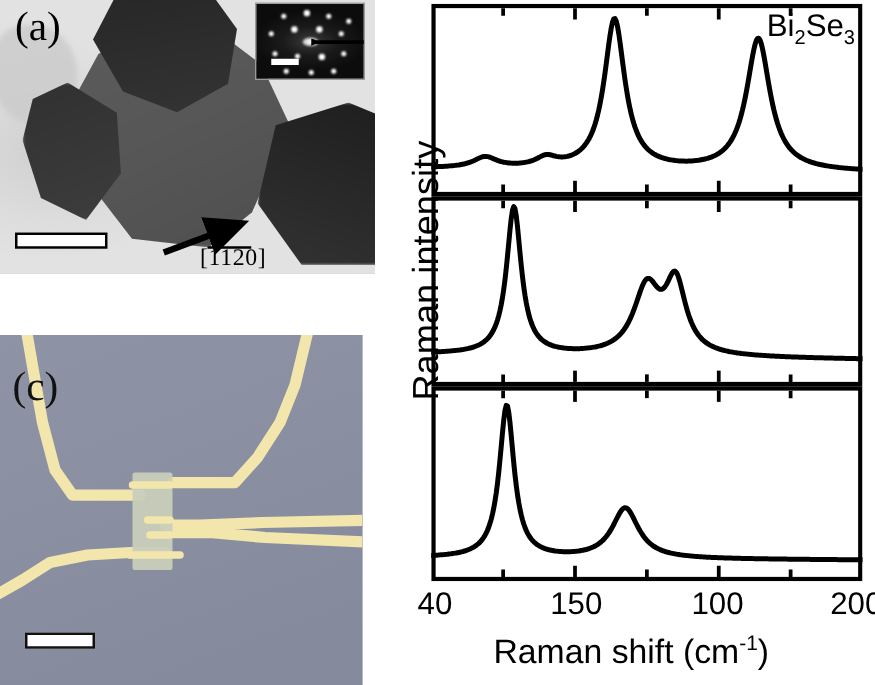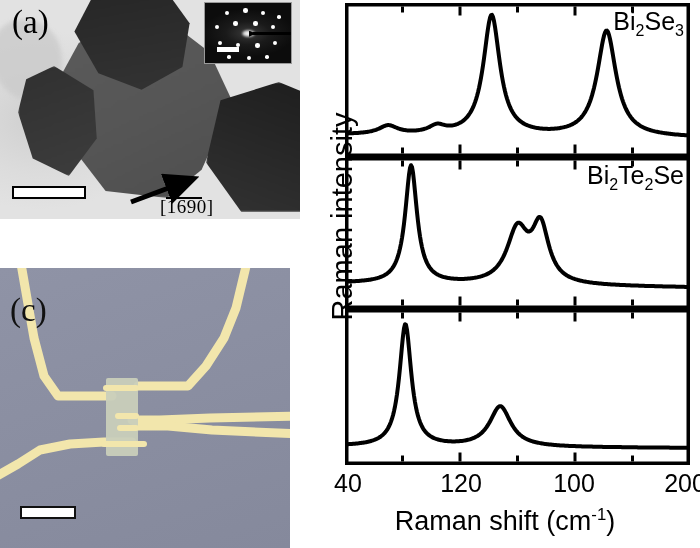--- a/index.html
+++ b/index.html
@@ -104,21 +104,21 @@
 
   <svg id="tem-direction-arrow" viewBox="0 0 74 34">
     <defs>
       <marker id="ah" markerWidth="7" markerHeight="7" refX="5" refY="3.2" orient="auto">
         <path d="M0,0 L7,3.2 L0,6.4 z" fill="#000"></path>
       </marker>
     </defs>
     <line x1="3" y1="30" x2="62" y2="8" stroke="#000" stroke-width="5" marker-end="url(#ah)"></line>
   </svg>
   <div id="tem-direction-label">
-    <span class="ovl">[1690]</span>
+    <span class="ovl">[1120]</span>
   </div>
 
   <div id="saed-inset">
     <div class="saed-spot" id="saed-center"></div>
     <div class="saed-spot" style="left:20px;top:8px;width:4px;height:4px;"></div>
     <div class="saed-spot" style="left:38px;top:5px;width:4.5px;height:4.5px;"></div>
     <div class="saed-spot" style="left:56px;top:8px;width:4px;height:4px;"></div>
     <div class="saed-spot" style="left:72px;top:12px;width:3.5px;height:3.5px;"></div>
     <div class="saed-spot" style="left:10px;top:22px;width:4px;height:4px;"></div>
     <div class="saed-spot" style="left:28px;top:18px;width:4.5px;height:4.5px;"></div>
@@ -204,22 +204,21 @@
         <line x1="57.5" y1="458.5" x2="57.5" y2="452.5" stroke="#000" stroke-width="3"></line>
         <line x1="57.5" y1="309.5" x2="57.5" y2="315.5" stroke="#000" stroke-width="3"></line>
         <line x1="172.5" y1="458.5" x2="172.5" y2="452.5" stroke="#000" stroke-width="3"></line>
         <line x1="172.5" y1="309.5" x2="172.5" y2="315.5" stroke="#000" stroke-width="3"></line>
         <line x1="287.5" y1="458.5" x2="287.5" y2="452.5" stroke="#000" stroke-width="3"></line>
         <line x1="287.5" y1="309.5" x2="287.5" y2="315.5" stroke="#000" stroke-width="3"></line>
         <path d="M0.0,441.4 L1.0,441.3 L2.0,441.3 L3.0,441.2 L4.0,441.1 L5.0,441.1 L6.0,441.0 L7.0,440.9 L8.0,440.8 L9.0,440.8 L10.0,440.7 L11.0,440.6 L12.0,440.5 L13.0,440.4 L14.0,440.2 L15.0,440.1 L16.0,440.0 L17.0,439.8 L18.0,439.7 L19.0,439.5 L20.0,439.4 L21.0,439.2 L22.0,439.0 L23.0,438.8 L24.0,438.5 L25.0,438.3 L26.0,438.0 L27.0,437.7 L28.0,437.4 L29.0,437.0 L30.0,436.6 L31.0,436.2 L32.0,435.7 L33.0,435.2 L34.0,434.7 L35.0,434.0 L36.0,433.3 L37.0,432.5 L38.0,431.7 L39.0,430.7 L40.0,429.6 L41.0,428.3 L42.0,426.9 L43.0,425.2 L44.0,423.3 L45.0,421.2 L46.0,418.6 L47.0,415.7 L48.0,412.3 L49.0,408.2 L50.0,403.5 L51.0,397.8 L52.0,391.3 L53.0,383.6 L54.0,374.7 L55.0,364.7 L56.0,354.0 L57.0,343.0 L58.0,333.0 L59.0,325.3 L60.0,321.3 L61.0,321.8 L62.0,326.8 L63.0,335.3 L64.0,345.6 L65.0,356.6 L66.0,367.2 L67.0,376.9 L68.0,385.4 L69.0,392.8 L70.0,399.1 L71.0,404.5 L72.0,409.0 L73.0,412.9 L74.0,416.2 L75.0,419.0 L76.0,421.4 L77.0,423.5 L78.0,425.3 L79.0,426.8 L80.0,428.2 L81.0,429.4 L82.0,430.4 L83.0,431.3 L84.0,432.2 L85.0,432.9 L86.0,433.5 L87.0,434.1 L88.0,434.6 L89.0,435.1 L90.0,435.5 L91.0,435.9 L92.0,436.2 L93.0,436.5 L94.0,436.8 L95.0,437.0 L96.0,437.2 L97.0,437.4 L98.0,437.6 L99.0,437.8 L100.0,437.9 L101.0,438.0 L102.0,438.1 L103.0,438.2 L104.0,438.2 L105.0,438.3 L106.0,438.3 L107.0,438.4 L108.0,438.4 L109.0,438.4 L110.0,438.4 L111.0,438.3 L112.0,438.3 L113.0,438.2 L114.0,438.2 L115.0,438.1 L116.0,438.0 L117.0,437.9 L118.0,437.8 L119.0,437.6 L120.0,437.4 L121.0,437.3 L122.0,437.0 L123.0,436.8 L124.0,436.6 L125.0,436.3 L126.0,436.0 L127.0,435.6 L128.0,435.2 L129.0,434.8 L130.0,434.4 L131.0,433.8 L132.0,433.3 L133.0,432.7 L134.0,432.0 L135.0,431.2 L136.0,430.4 L137.0,429.5 L138.0,428.5 L139.0,427.4 L140.0,426.2 L141.0,424.9 L142.0,423.5 L143.0,421.9 L144.0,420.3 L145.0,418.5 L146.0,416.6 L147.0,414.6 L148.0,412.6 L149.0,410.7 L150.0,408.8 L151.0,407.0 L152.0,405.5 L153.0,404.3 L154.0,403.5 L155.0,403.2 L156.0,403.3 L157.0,403.9 L158.0,405.0 L159.0,406.4 L160.0,408.1 L161.0,409.9 L162.0,411.9 L163.0,414.0 L164.0,416.0 L165.0,417.9 L166.0,419.8 L167.0,421.6 L168.0,423.2 L169.0,424.8 L170.0,426.2 L171.0,427.5 L172.0,428.7 L173.0,429.8 L174.0,430.8 L175.0,431.7 L176.0,432.5 L177.0,433.3 L178.0,434.0 L179.0,434.6 L180.0,435.2 L181.0,435.7 L182.0,436.2 L183.0,436.7 L184.0,437.1 L185.0,437.5 L186.0,437.8 L187.0,438.2 L188.0,438.5 L189.0,438.8 L190.0,439.0 L191.0,439.3 L192.0,439.5 L193.0,439.7 L194.0,439.9 L195.0,440.1 L196.0,440.3 L197.0,440.5 L198.0,440.6 L199.0,440.8 L200.0,440.9 L201.0,441.1 L202.0,441.2 L203.0,441.3 L204.0,441.4 L205.0,441.5 L206.0,441.6 L207.0,441.7 L208.0,441.8 L209.0,441.9 L210.0,442.0 L211.0,442.1 L212.0,442.2 L213.0,442.2 L214.0,442.3 L215.0,442.4 L216.0,442.4 L217.0,442.5 L218.0,442.6 L219.0,442.6 L220.0,442.7 L221.0,442.7 L222.0,442.8 L223.0,442.8 L224.0,442.9 L225.0,442.9 L226.0,443.0 L227.0,443.0 L228.0,443.0 L229.0,443.1 L230.0,443.1 L231.0,443.2 L232.0,443.2 L233.0,443.2 L234.0,443.3 L235.0,443.3 L236.0,443.3 L237.0,443.4 L238.0,443.4 L239.0,443.4 L240.0,443.4 L241.0,443.5 L242.0,443.5 L243.0,443.5 L244.0,443.6 L245.0,443.6 L246.0,443.6 L247.0,443.6 L248.0,443.7 L249.0,443.7 L250.0,443.7 L251.0,443.7 L252.0,443.7 L253.0,443.8 L254.0,443.8 L255.0,443.8 L256.0,443.8 L257.0,443.8 L258.0,443.9 L259.0,443.9 L260.0,443.9 L261.0,443.9 L262.0,443.9 L263.0,443.9 L264.0,444.0 L265.0,444.0 L266.0,444.0 L267.0,444.0 L268.0,444.0 L269.0,444.0 L270.0,444.1 L271.0,444.1 L272.0,444.1 L273.0,444.1 L274.0,444.1 L275.0,444.1 L276.0,444.1 L277.0,444.2 L278.0,444.2 L279.0,444.2 L280.0,444.2 L281.0,444.2 L282.0,444.2 L283.0,444.2 L284.0,444.2 L285.0,444.3 L286.0,444.3 L287.0,444.3 L288.0,444.3 L289.0,444.3 L290.0,444.3 L291.0,444.3 L292.0,444.3 L293.0,444.4 L294.0,444.4 L295.0,444.4 L296.0,444.4 L297.0,444.4 L298.0,444.4 L299.0,444.4 L300.0,444.4 L301.0,444.4 L302.0,444.4 L303.0,444.5 L304.0,444.5 L305.0,444.5 L306.0,444.5 L307.0,444.5 L308.0,444.5 L309.0,444.5 L310.0,444.5 L311.0,444.5 L312.0,444.5 L313.0,444.6 L314.0,444.6 L315.0,444.6 L316.0,444.6 L317.0,444.6 L318.0,444.6 L319.0,444.6 L320.0,444.6 L321.0,444.6 L322.0,444.6 L323.0,444.6 L324.0,444.6 L325.0,444.7 L326.0,444.7 L327.0,444.7 L328.0,444.7 L329.0,444.7 L330.0,444.7 L331.0,444.7 L332.0,444.7 L333.0,444.7 L334.0,444.7 L335.0,444.7 L336.0,444.7 L337.0,444.8 L338.0,444.8 L339.0,444.8 L340.0,444.8 L341.0,444.8 L342.0,444.8 L343.0,444.8 L344.0,444.8 L345.0,444.8" fill="none" stroke="#000" stroke-width="4" stroke-linejoin="round" stroke-linecap="round"></path>
       </svg>
 
     <div class="spectrum-label" style="top:4px;margin-left:40px;">Bi<sub>2</sub>Se<sub>3</sub></div>
-    <div class="spectrum-label" style="top:158px;">Bi<sub>2</sub>Te<sub>2</sub>Se</div>
 
     <div class="xtick-label" style="left:3px;">40</div>
-    <div class="xtick-label" style="left:116px;">120</div>
+    <div class="xtick-label" style="left:116px;">150</div>
     <div class="xtick-label" style="left:229px;">100</div>
     <div class="xtick-label" style="left:340px;">200</div>
   </div>
 
   <div id="raman-xlabel">Raman shift (cm<sup>-1</sup>)</div>
 </div>
 
 </body></html>

